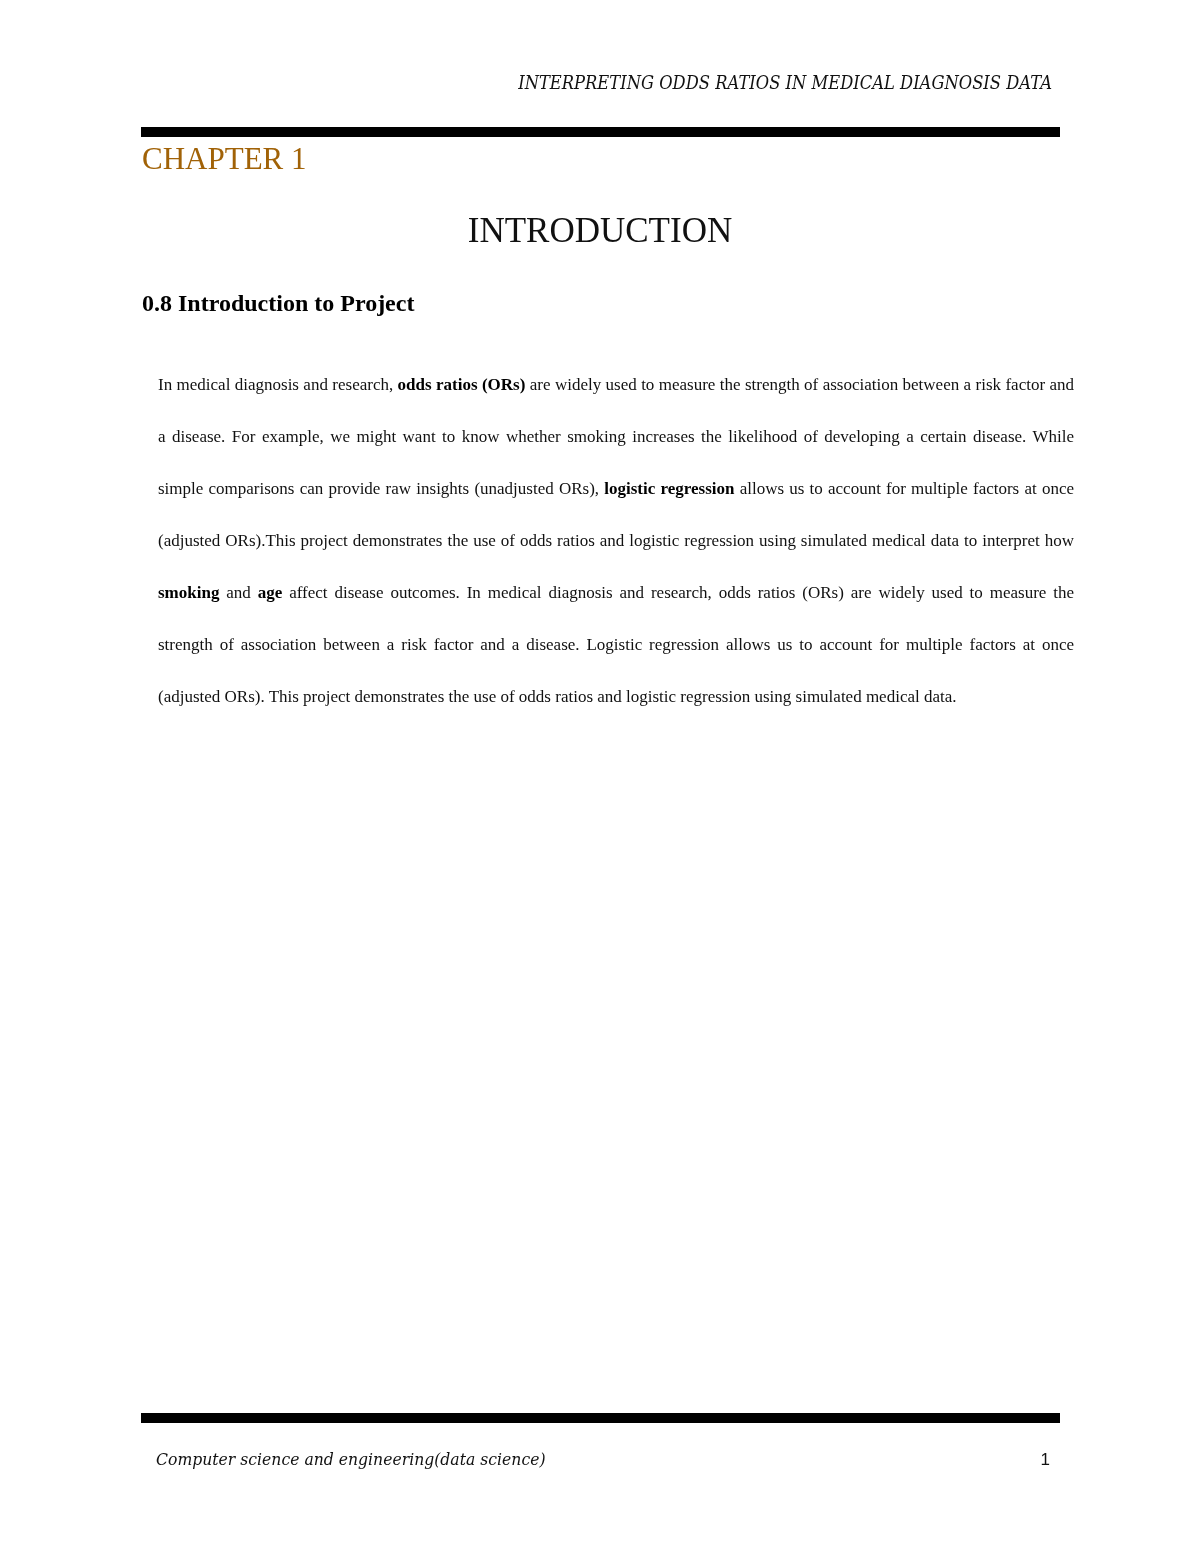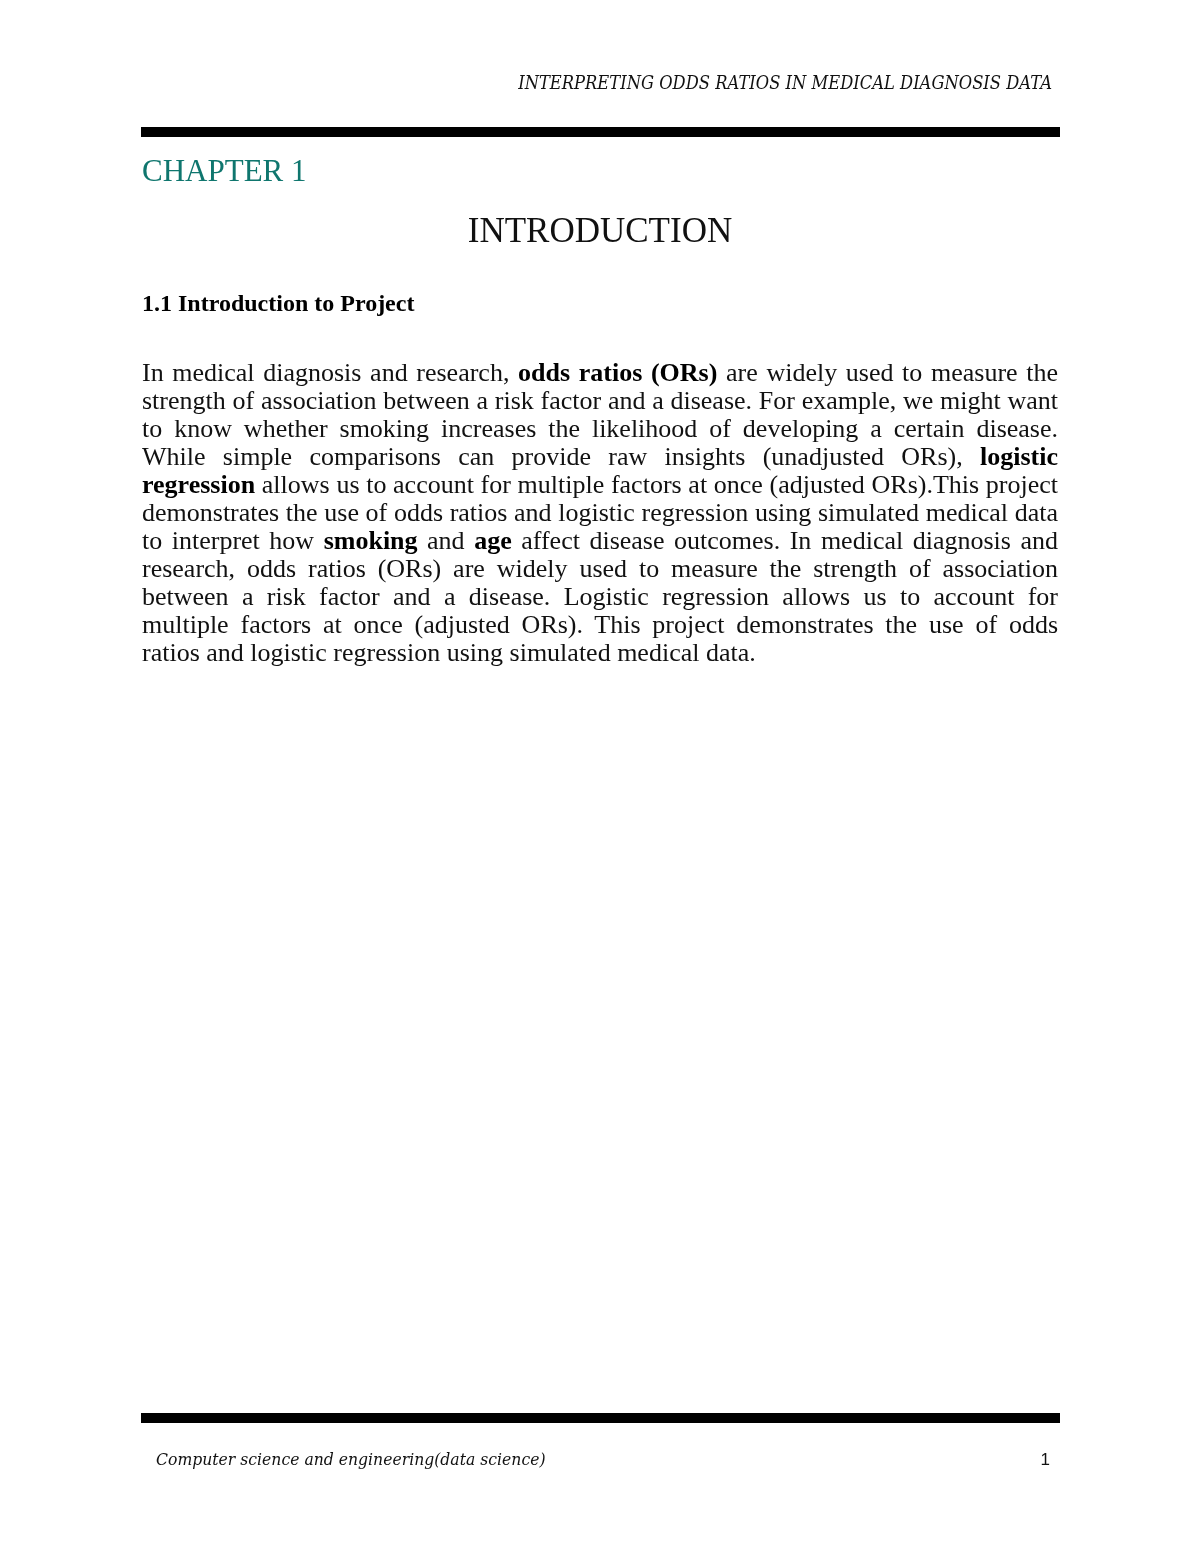--- a/index.html
+++ b/index.html
@@ -45,47 +45,46 @@
     background: #000;
   }
   .rule.top { top: 127px; }
   .rule.bottom { top: 1413px; }
 
   .chapter-label {
     position: absolute;
     left: 142px;
     top: 141px;
     font-size: 31px;
-    color: #0f766e;
-    margin-top: 12px;
+    color: #a16207;
   }
   .chapter-title {
     position: absolute;
     left: 0;
     width: 1200px;
     top: 211px;
     text-align: center;
     font-size: 35px;
     color: #111;
   }
   .section-heading {
     position: absolute;
     left: 142px;
     top: 290px;
     font-size: 24px;
     font-weight: bold;
     color: #000;
   }
   .body-text {
     position: absolute;
-    left: 142px;
+    left: 158px;
     width: 916px;
     top: 359px;
-    font-size: 26px;
-    line-height: 28px;
+    font-size: 17px;
+    line-height: 52px;
     text-align: justify;
     color: #111;
   }
   .body-text b { color: #000; }
 
   .footer-left {
     position: absolute;
     left: 156px;
     top: 1449px;
     font-style: italic;
@@ -110,21 +109,21 @@
 <body>
 
 <div class="page">
 
   <div class="running-header">INTERPRETING ODDS RATIOS IN MEDICAL DIAGNOSIS DATA</div>
   <div class="rule top"></div>
 
   <div class="chapter-label">CHAPTER 1</div>
   <div class="chapter-title">INTRODUCTION</div>
 
-  <div class="section-heading">1.1 Introduction to Project</div>
+  <div class="section-heading">0.8 Introduction to Project</div>
 
   <p class="body-text" style="margin:0;"><span>In medical diagnosis and research, </span><b>odds ratios (ORs)</b><span> are widely used to measure the strength of association between a risk factor and a disease. For example, we might want to know whether smoking increases the likelihood of developing a certain disease. While simple comparisons can provide raw insights (unadjusted ORs), </span><b>logistic regression</b><span> allows us to account for multiple factors at once (adjusted ORs).This project demonstrates the use of odds ratios and logistic regression using simulated medical data to interpret how </span><b>smoking</b><span> and </span><b>age</b><span> affect disease outcomes. In medical diagnosis and research, odds ratios (ORs) are widely used to measure the strength of association between a risk factor and a disease. Logistic regression allows us to account for multiple factors at once (adjusted ORs). This project demonstrates the use of odds ratios and logistic regression using simulated medical data.</span></p>
 
   <div class="rule bottom"></div>
   <div class="footer-left">Computer science and engineering(data science)</div>
   <div class="footer-page">1</div>
 
 </div>
 
 </body></html>

